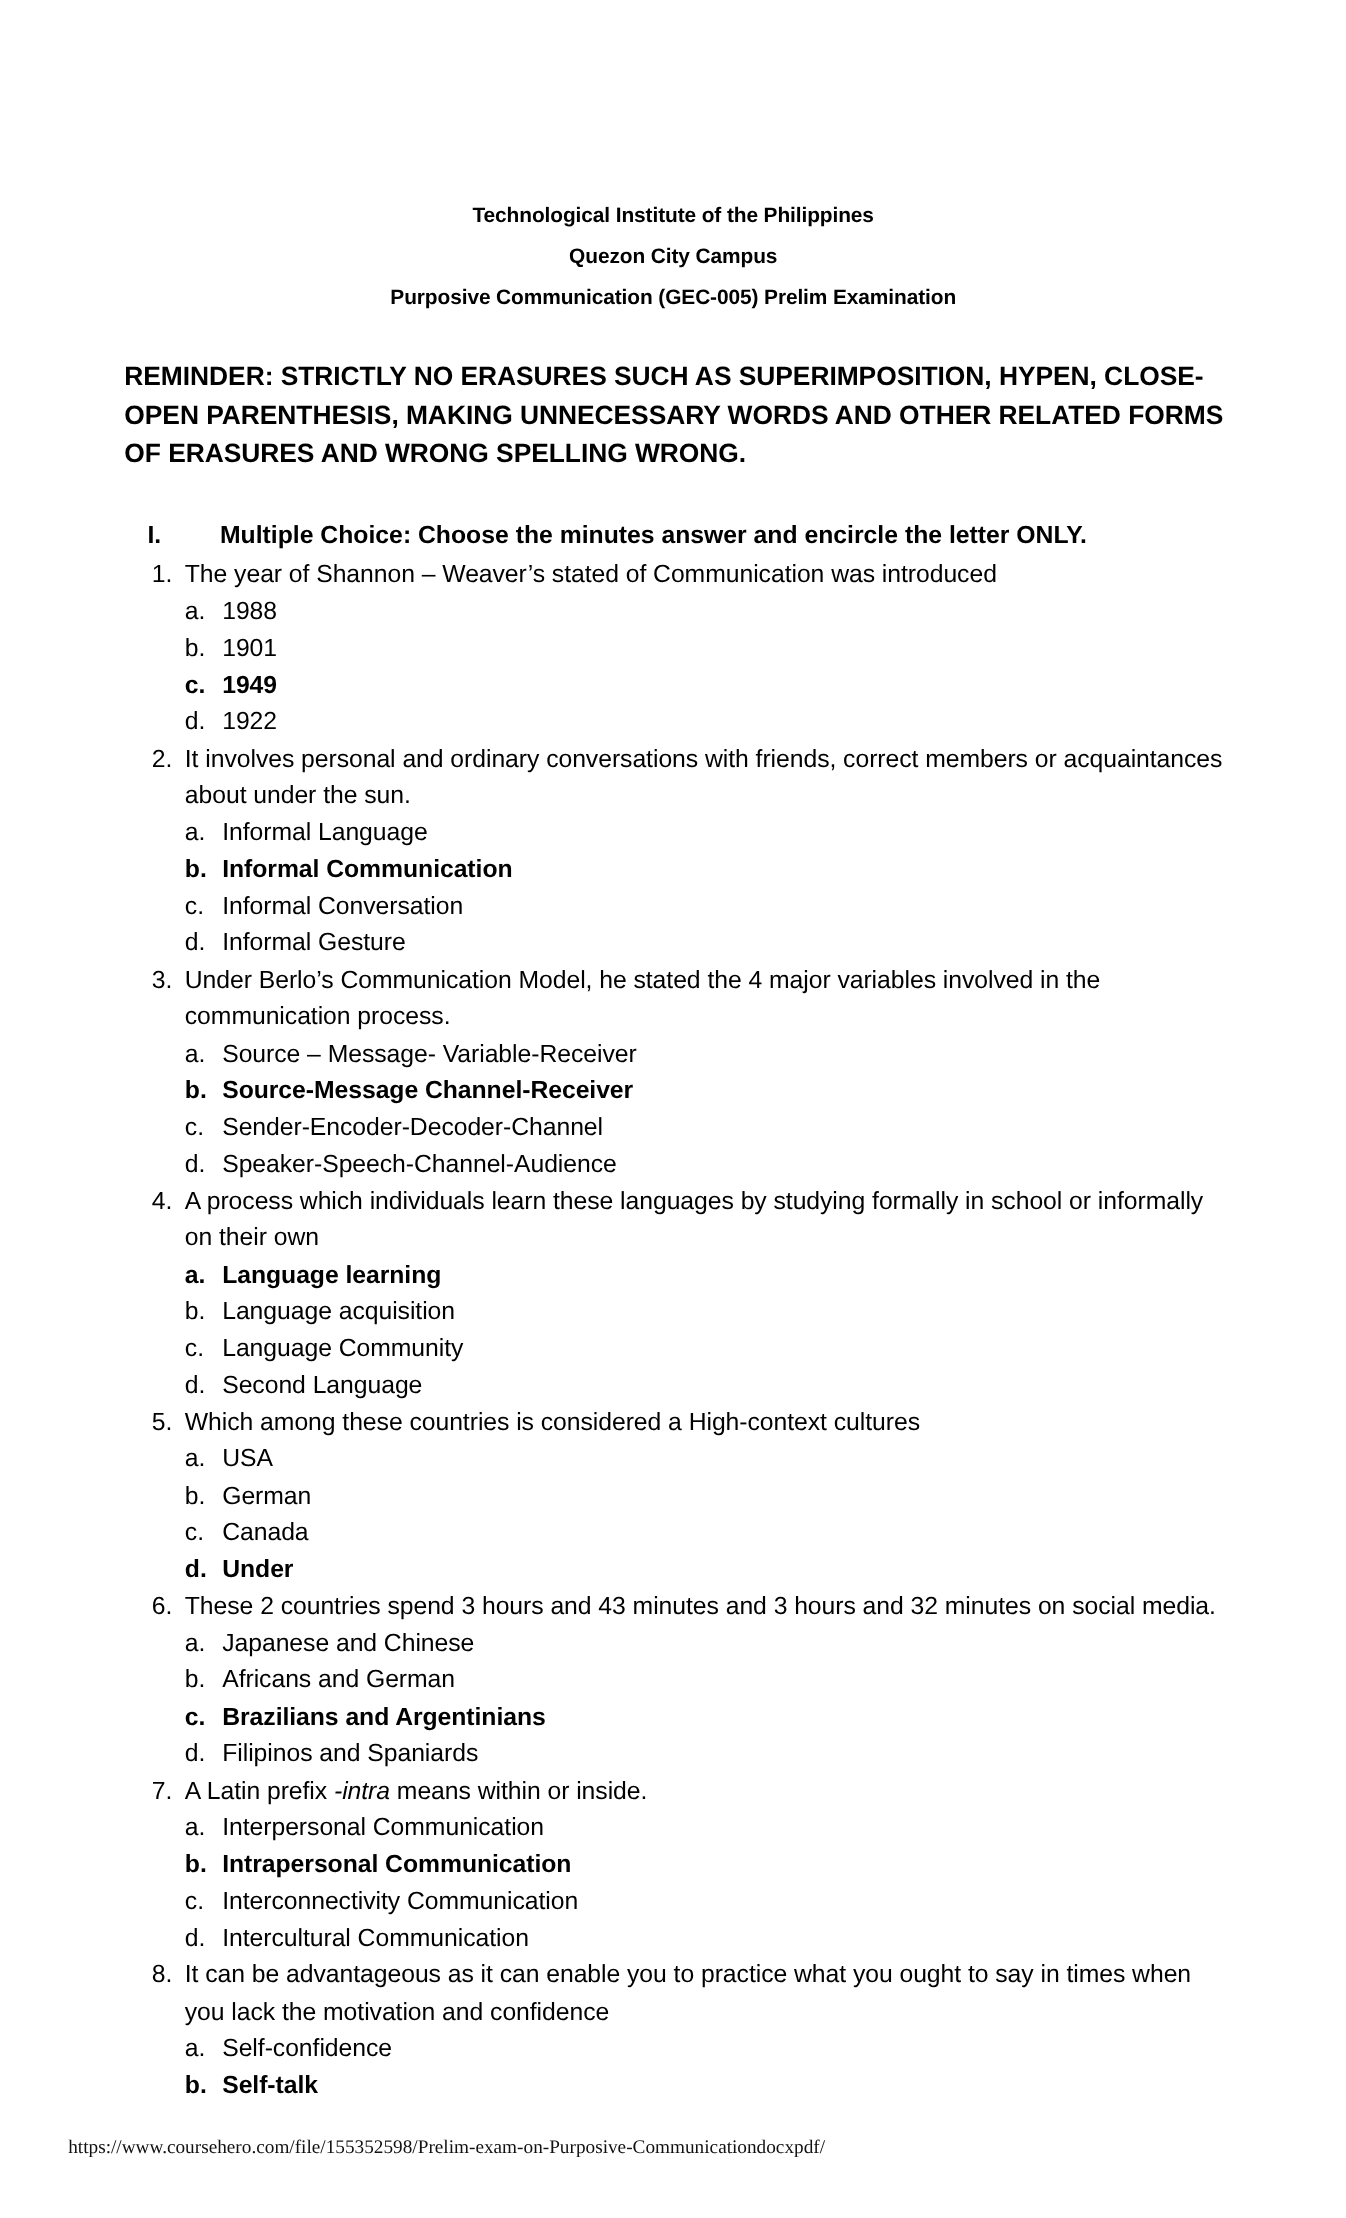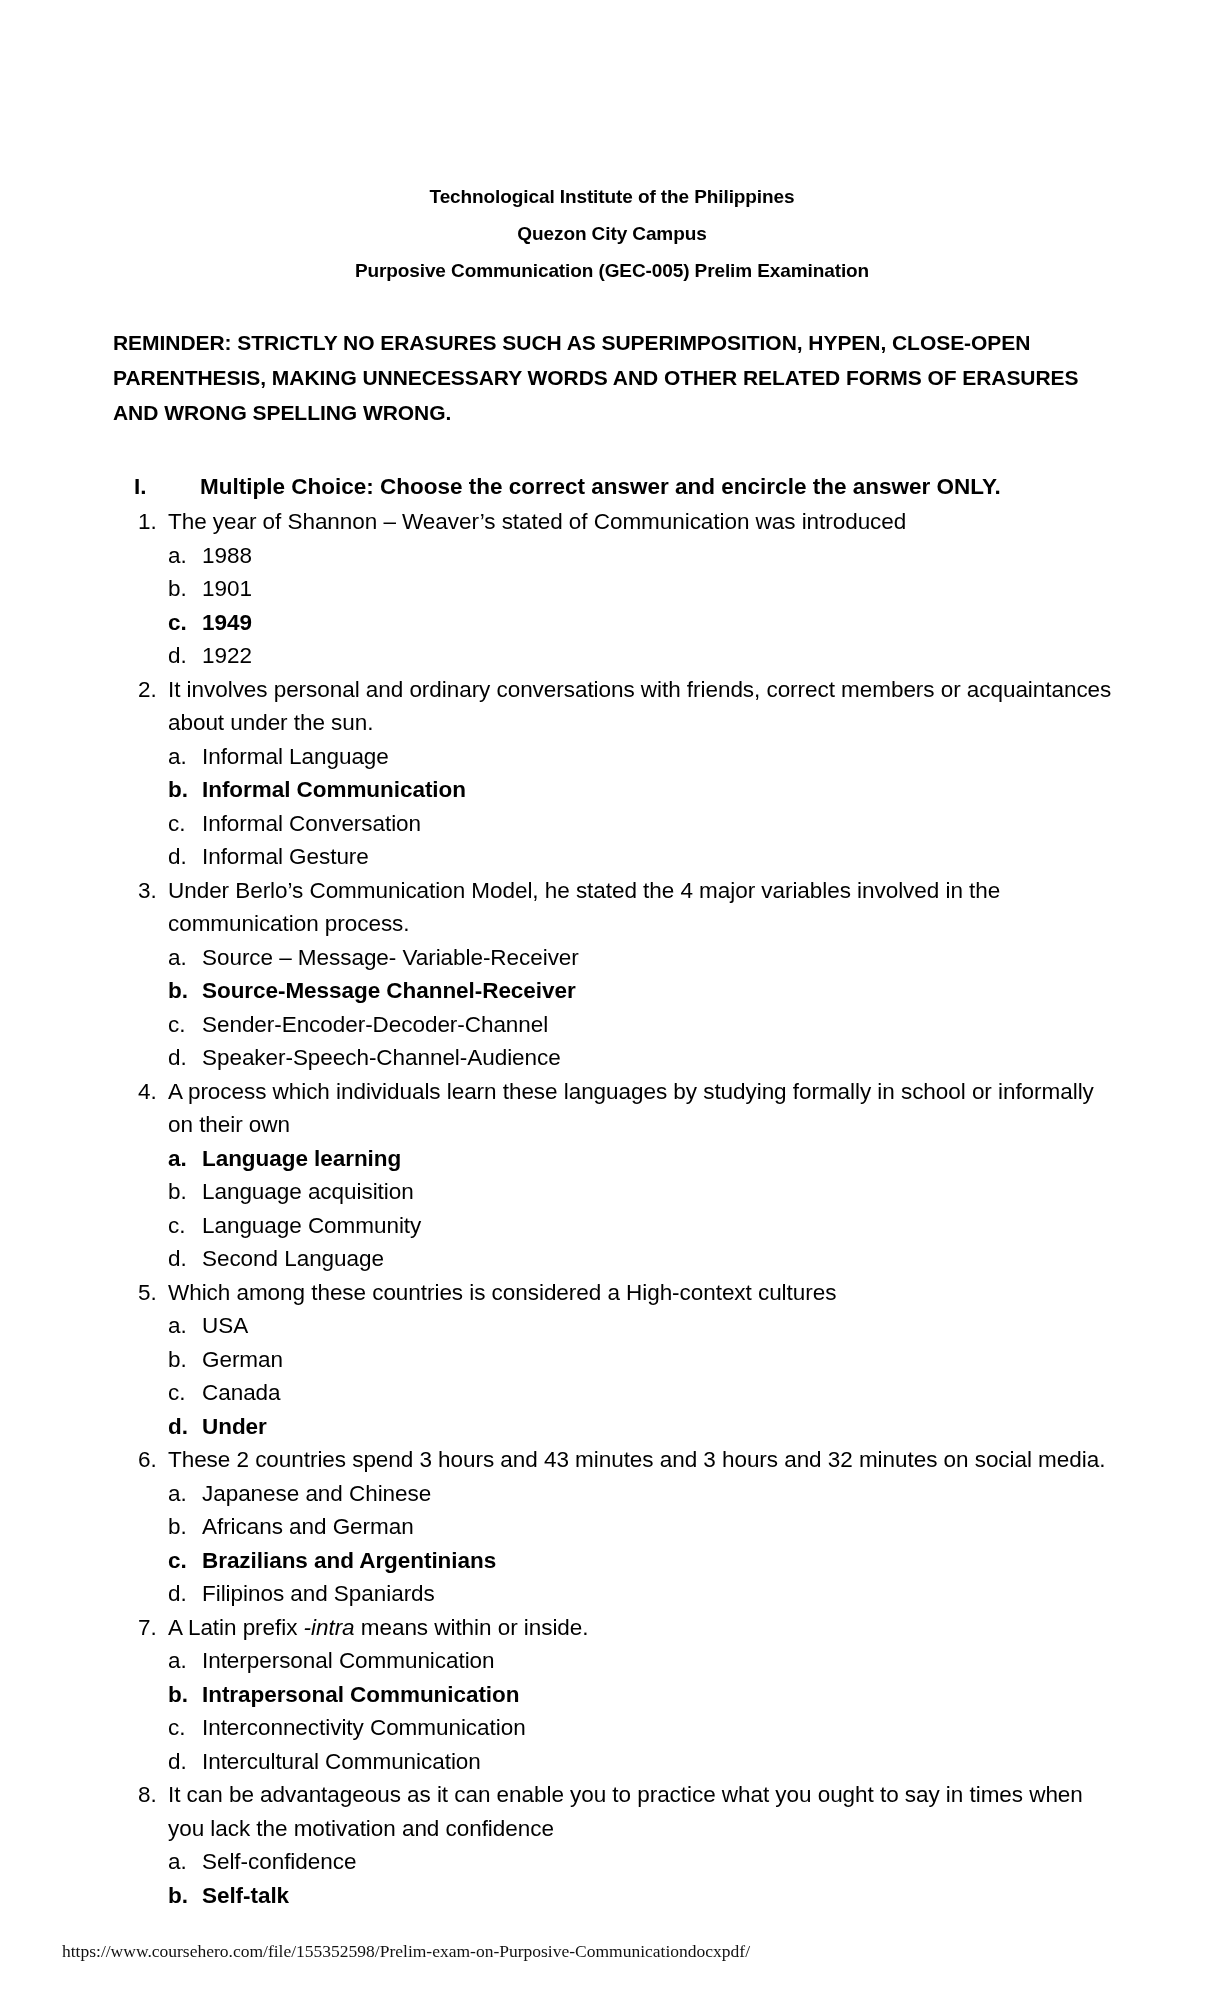--- a/index.html
+++ b/index.html
@@ -33,21 +33,21 @@
     font-weight: bold;
     line-height: 37px;
     letter-spacing: -0.1px;
   }
   
   .reminder {
     margin: 0;
     padding-top: 36px;
     padding-left: 113px;
     padding-right: 108px;
-    font-size: 21px;
+    font-size: 24px;
     font-weight: bold;
     line-height: 35px;
     text-align: left;
     letter-spacing: -0.05px;
   }
   
   .section-heading {
     padding-top: 40px;
     padding-left: 134px;
     font-size: 22.5px;
@@ -139,21 +139,21 @@
   <div class="title-block">
     <div class="title-line">Technological Institute of the Philippines</div>
     <div class="title-line">Quezon City Campus</div>
     <div class="title-line">Purposive Communication (GEC-005) Prelim Examination</div>
   </div>
 
   <p class="reminder">REMINDER: STRICTLY NO ERASURES SUCH AS SUPERIMPOSITION, HYPEN, CLOSE-OPEN PARENTHESIS, MAKING UNNECESSARY WORDS AND OTHER RELATED FORMS OF ERASURES AND WRONG SPELLING WRONG.</p>
 
   <div class="section-heading">
     <span class="numeral">I.</span>
-    <span class="heading-text">Multiple Choice: Choose the correct answer and encircle the answer ONLY.</span>
+    <span class="heading-text">Multiple Choice: Choose the minutes answer and encircle the letter ONLY.</span>
   </div>
 
   <div class="qlist" id="questions-container">
       <div class="question">
         <div class="q-num">1.</div>
         <div class="q-text">The year of Shannon – Weaver’s stated of Communication was introduced</div>
       </div>
       <div class="choices">
         <div class="choice">
           <span class="c-letter">a.</span>

